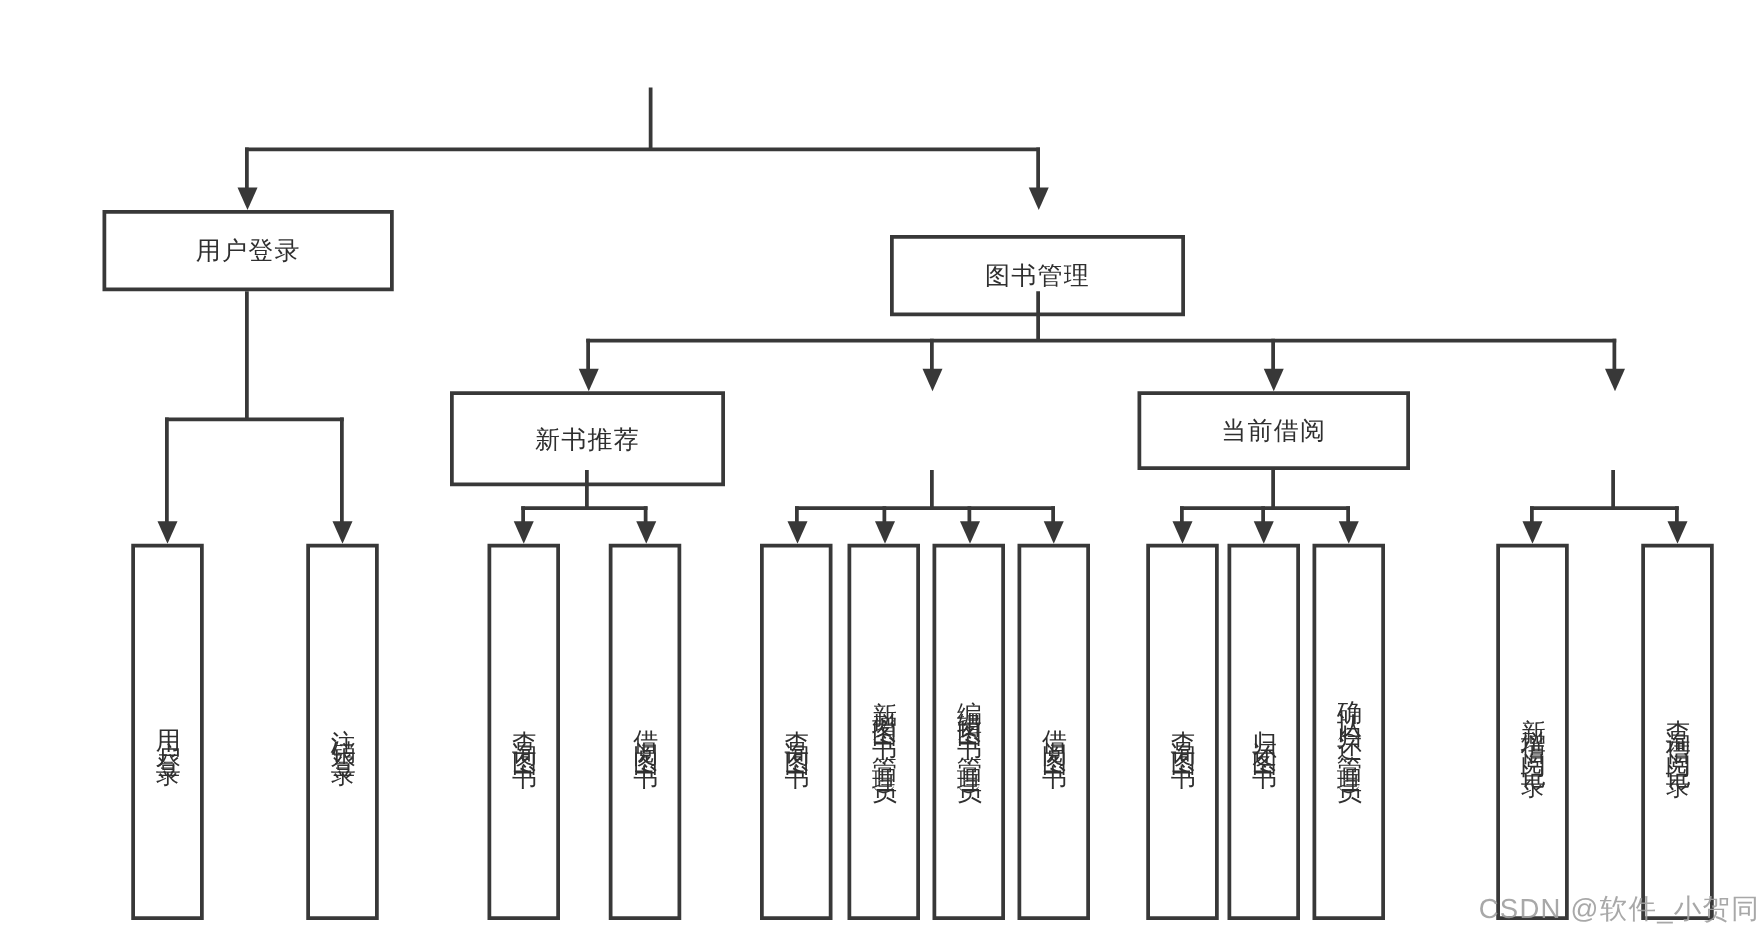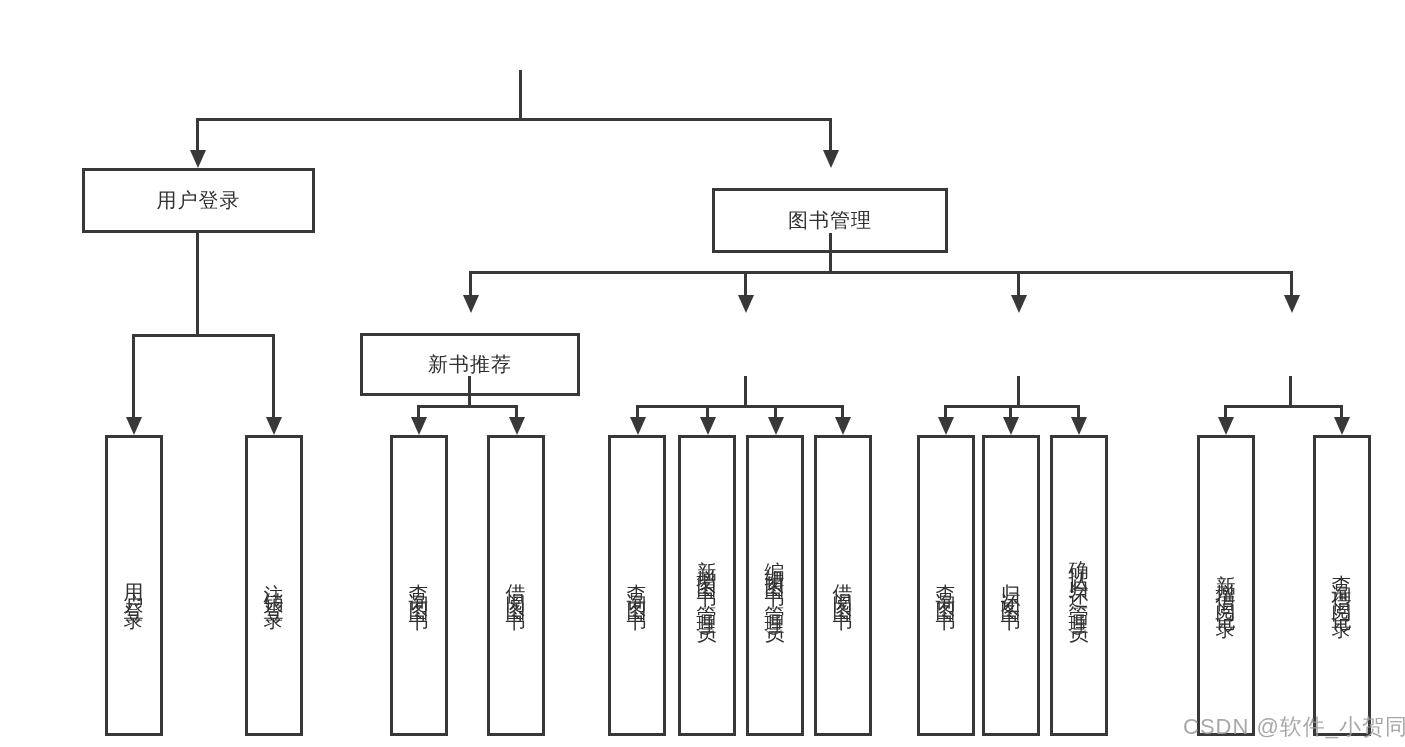--- a/index.html
+++ b/index.html
@@ -104,22 +104,25 @@
   <div class="h-line" style="left:469px; top:271px; width:824px; height:3px;"></div>
   <div class="v-line" style="left:469px; top:271px; width:3px; height:25px;"></div>
   <div class="arrow-down" style="left:463px; top:295px;"></div>
   <div class="v-line" style="left:744px; top:271px; width:3px; height:25px;"></div>
   <div class="arrow-down" style="left:738px; top:295px;"></div>
   <div class="v-line" style="left:1017px; top:271px; width:3px; height:25px;"></div>
   <div class="arrow-down" style="left:1011px; top:295px;"></div>
   <div class="v-line" style="left:1290px; top:271px; width:3px; height:25px;"></div>
   <div class="arrow-down" style="left:1284px; top:295px;"></div>
 
-  <div class="node" style="left:360px; top:313px; width:220px; height:63px;margin-top:20px;">
+  <div class="node" style="left:360px; top:313px; width:220px; height:76px;">
     <span>新书推荐</span>
+  </div>
+  <div class="node" style="left:910px; top:313px; width:218px; height:63px;">
+    <span>当前借阅</span>
   </div>
 
   <div class="v-line" style="left:468px; top:376px; width:3px; height:31px;"></div>
   <div class="h-line" style="left:417px; top:405px; width:101px; height:3px;"></div>
   <div class="v-line" style="left:417px; top:405px; width:3px; height:13px;"></div>
   <div class="arrow-down" style="left:411px; top:417px;"></div>
   <div class="v-line" style="left:515px; top:405px; width:3px; height:13px;"></div>
   <div class="arrow-down" style="left:509px; top:417px;"></div>
 
   <div class="v-line" style="left:744px; top:376px; width:3px; height:31px;"></div>

